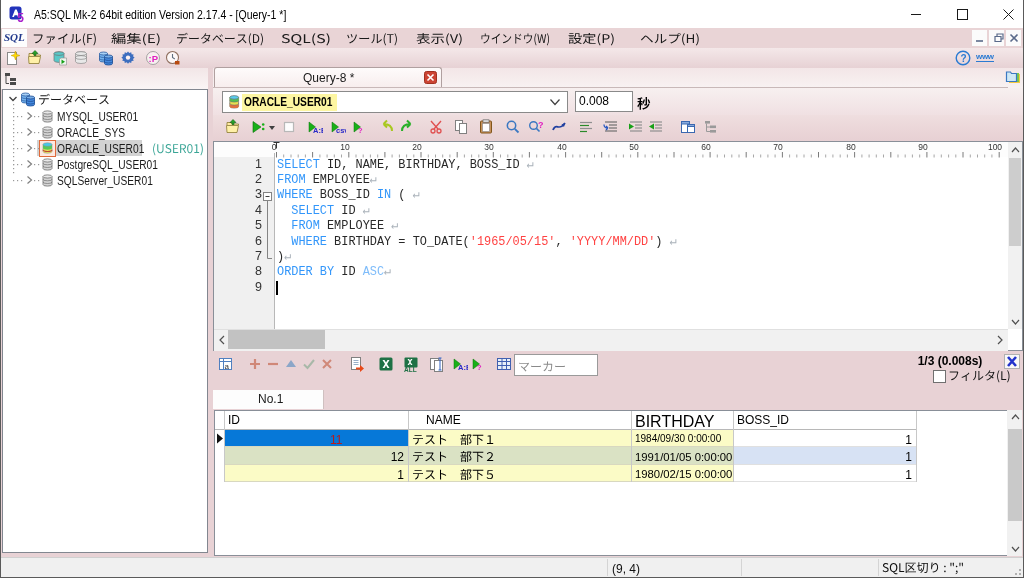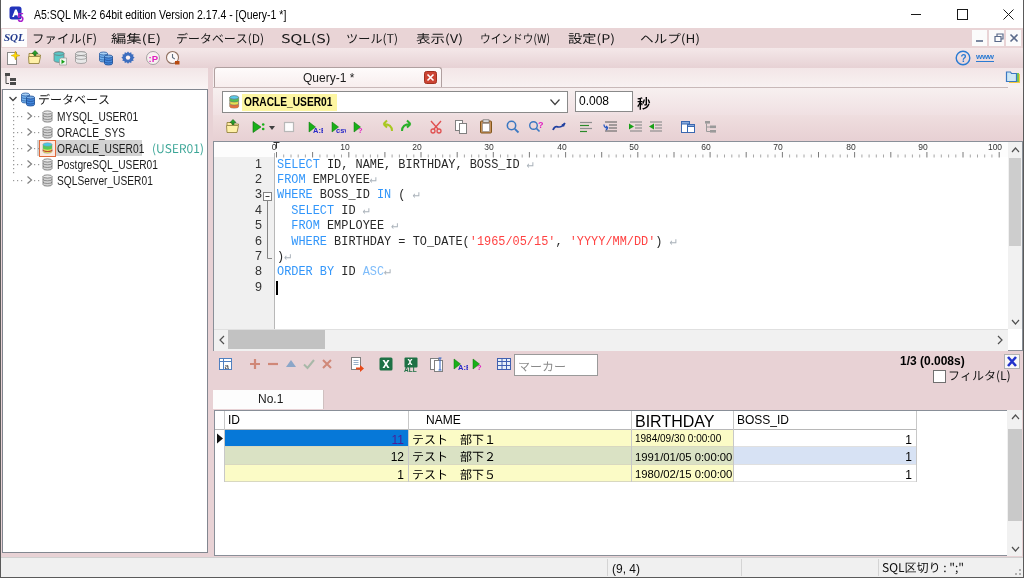--- a/index.html
+++ b/index.html
@@ -251,21 +251,21 @@
     <rect x="0" y="0" width="1.2" height="1.2" fill="#9a9a9a"></rect>
     <rect x="4" y="0" width="1.2" height="1.2" fill="#9a9a9a"></rect>
     <rect x="8" y="0" width="1.2" height="1.2" fill="#9a9a9a"></rect>
   </svg>
 <svg class="abs" style="left:34px;top:180px" width="6" height="2" viewBox="0 0 6 2">
     <rect x="0" y="0" width="1.2" height="1.2" fill="#9a9a9a"></rect>
     <rect x="4" y="0" width="1.2" height="1.2" fill="#9a9a9a"></rect>
   </svg>
 <div class="abs" style="left:213px;top:68px;width:811px;height:20px;background:linear-gradient(#f3e6e7,#f8f2f2)"></div>
 <div class="abs" style="left:214px;top:67px;width:228px;height:21px;background:linear-gradient(#fefbfb,#f7eded);border:1px solid #b0a0a0;border-bottom:none;border-radius:3px 3px 0 0;box-sizing:border-box"></div>
-<div class="abs" style="left:303px;top:71px;font-size:12px;color:#1a1a1a">Query-1 *</div>
+<div class="abs" style="left:303px;top:71px;font-size:12px;color:#1a1a1a">Query-8 *</div>
 <svg class="abs" style="left:424px;top:71px" width="13" height="13" viewBox="0 0 13 13">
 <rect x="0.5" y="0.5" width="12" height="12" rx="2" fill="#cc4433" stroke="#a03020"></rect>
 <path d="M3.5 3.5 9.5 9.5 M9.5 3.5 3.5 9.5" stroke="#fff" stroke-width="1.6"></path>
   </svg>
 <div class="abs" style="left:213px;top:87px;width:795px;height:1px;background:#c8b8b8"></div>
 <svg class="abs" style="left:1005px;top:70px" width="17" height="16" viewBox="0 0 17 16">
 <rect x="4" y="4" width="11" height="9" fill="#f5c842"></rect>
     <rect x="3" y="3" width="11" height="9" fill="#7ac74f"></rect>
 <path d="M1.5 3.5 v-1.5 h4 l1 1.5 h5 v8 h-10z" fill="#cfe8f5" stroke="#3a78c2" stroke-width="1.2"></path>
 </svg>
@@ -614,21 +614,21 @@
     <rect x="1.5" y="2.5" width="13" height="11" fill="#e8f0f8" stroke="#4060b0"></rect>
     <line x1="1.5" y1="5.5" x2="14.5" y2="5.5" stroke="#4060b0"></line>
     <line x1="6" y1="2.5" x2="6" y2="13.5" stroke="#4060b0"></line>
     <line x1="10.5" y1="2.5" x2="10.5" y2="13.5" stroke="#4060b0"></line>
     <line x1="1.5" y1="9.5" x2="14.5" y2="9.5" stroke="#4060b0"></line>
   </svg>
 <div class="abs" style="left:514px;top:354px;width:84px;height:22px;background:#fff;border:1px solid #9a9a9a;box-sizing:border-box"></div>
 <svg style="position:absolute;left:518px;top:357px;overflow:visible" width="50" height="18" viewBox="0 -14 50 18">
     <path d="M11.1 -7.6Q11.1 -7.5 11.0 -7.4Q10.9 -7.3 10.8 -7.2Q10.5 -6.7 10.0 -6.0Q9.6 -5.4 9.0 -4.7Q8.4 -4.0 7.7 -3.4Q7.0 -2.7 6.2 -2.1L5.4 -2.8Q6.1 -3.3 6.8 -3.9Q7.4 -4.5 8.0 -5.1Q8.5 -5.7 8.9 -6.2Q9.3 -6.8 9.5 -7.2Q9.3 -7.2 8.8 -7.2Q8.4 -7.2 7.8 -7.2Q7.2 -7.2 6.5 -7.2Q5.8 -7.2 5.2 -7.2Q4.5 -7.2 4.0 -7.2Q3.4 -7.2 3.0 -7.2Q2.6 -7.2 2.5 -7.2Q2.2 -7.2 2.0 -7.2Q1.8 -7.2 1.6 -7.2Q1.4 -7.2 1.2 -7.1V-8.2Q1.4 -8.2 1.6 -8.2Q1.8 -8.2 2.0 -8.1Q2.3 -8.1 2.5 -8.1Q2.6 -8.1 3.0 -8.1Q3.4 -8.1 3.9 -8.1Q4.5 -8.1 5.2 -8.1Q5.8 -8.1 6.5 -8.1Q7.2 -8.1 7.8 -8.1Q8.4 -8.1 8.9 -8.1Q9.4 -8.1 9.6 -8.1Q10.1 -8.1 10.4 -8.2ZM5.5 -1.9Q5.2 -2.2 4.9 -2.5Q4.5 -2.9 4.1 -3.2Q3.7 -3.5 3.3 -3.8Q3.0 -4.1 2.8 -4.3L3.5 -4.9Q3.7 -4.8 4.1 -4.5Q4.4 -4.2 4.8 -3.9Q5.2 -3.5 5.6 -3.2Q6.0 -2.8 6.3 -2.5Q6.7 -2.2 7.1 -1.7Q7.5 -1.3 7.9 -0.9Q8.3 -0.5 8.5 -0.2L7.7 0.5Q7.4 0.2 7.1 -0.2Q6.7 -0.6 6.3 -1.1Q5.9 -1.5 5.5 -1.9Z M13.2 -5.2Q13.4 -5.2 13.7 -5.2Q13.9 -5.2 14.2 -5.1Q14.6 -5.1 14.9 -5.1Q15.1 -5.1 15.5 -5.1Q15.9 -5.1 16.4 -5.1Q17.0 -5.1 17.6 -5.1Q18.2 -5.1 18.8 -5.1Q19.4 -5.1 19.9 -5.1Q20.5 -5.1 20.9 -5.1Q21.3 -5.1 21.5 -5.1Q21.9 -5.1 22.2 -5.2Q22.6 -5.2 22.8 -5.2V-4.0Q22.6 -4.0 22.2 -4.1Q21.9 -4.1 21.5 -4.1Q21.3 -4.1 20.9 -4.1Q20.5 -4.1 19.9 -4.1Q19.4 -4.1 18.8 -4.1Q18.2 -4.1 17.6 -4.1Q17.0 -4.1 16.4 -4.1Q15.9 -4.1 15.5 -4.1Q15.1 -4.1 14.9 -4.1Q14.4 -4.1 14.0 -4.1Q13.5 -4.0 13.2 -4.0Z M30.1 -9.4Q30.1 -9.2 30.1 -9.0Q30.0 -8.7 30.0 -8.5Q30.0 -6.6 29.7 -5.3Q29.4 -3.9 28.9 -2.9Q28.5 -1.8 27.8 -1.1Q27.1 -0.3 26.2 0.3L25.3 -0.4Q25.6 -0.5 25.9 -0.8Q26.3 -1.0 26.5 -1.3Q27.1 -1.8 27.6 -2.4Q28.0 -3.1 28.3 -3.9Q28.7 -4.8 28.9 -5.9Q29.0 -7.0 29.0 -8.4Q29.0 -8.6 29.0 -8.8Q29.0 -8.9 29.0 -9.1Q29.0 -9.3 29.0 -9.4ZM34.3 -6.9Q34.2 -6.8 34.2 -6.6Q34.2 -6.5 34.2 -6.4Q34.2 -6.0 34.2 -5.4Q34.1 -4.9 34.1 -4.2Q34.0 -3.5 33.9 -2.8Q33.9 -2.1 33.7 -1.5Q33.6 -0.9 33.5 -0.6Q33.3 -0.2 33.0 -0.0Q32.7 0.2 32.2 0.2Q31.7 0.2 31.2 0.1Q30.7 0.1 30.3 0.1L30.1 -0.9Q30.6 -0.9 31.1 -0.8Q31.5 -0.8 31.9 -0.8Q32.2 -0.8 32.4 -0.9Q32.5 -1.0 32.6 -1.2Q32.8 -1.4 32.9 -1.9Q33.0 -2.4 33.0 -3.0Q33.1 -3.6 33.1 -4.2Q33.2 -4.8 33.2 -5.4Q33.2 -5.9 33.2 -6.3H26.9Q26.5 -6.3 26.2 -6.3Q25.8 -6.3 25.5 -6.3V-7.3Q25.8 -7.3 26.2 -7.2Q26.6 -7.2 26.9 -7.2H32.8Q33.1 -7.2 33.3 -7.2Q33.4 -7.3 33.6 -7.3Z M37.2 -5.2Q37.4 -5.2 37.7 -5.2Q37.9 -5.2 38.2 -5.1Q38.6 -5.1 38.9 -5.1Q39.1 -5.1 39.5 -5.1Q39.9 -5.1 40.4 -5.1Q41.0 -5.1 41.6 -5.1Q42.2 -5.1 42.8 -5.1Q43.4 -5.1 43.9 -5.1Q44.5 -5.1 44.9 -5.1Q45.3 -5.1 45.5 -5.1Q45.9 -5.1 46.2 -5.2Q46.6 -5.2 46.8 -5.2V-4.0Q46.6 -4.0 46.2 -4.1Q45.9 -4.1 45.5 -4.1Q45.3 -4.1 44.9 -4.1Q44.5 -4.1 43.9 -4.1Q43.4 -4.1 42.8 -4.1Q42.2 -4.1 41.6 -4.1Q41.0 -4.1 40.4 -4.1Q39.9 -4.1 39.5 -4.1Q39.1 -4.1 38.9 -4.1Q38.4 -4.1 38.0 -4.1Q37.5 -4.0 37.2 -4.0Z" fill="#8a8a8a"></path>
   </svg>
-<div class="abs" style="left:900px;top:354px;width:100px;text-align:left;white-space:nowrap;font-size:12px;font-weight:bold;color:#000">1/3 (0.008s)</div>
+<div class="abs" style="left:900px;top:354px;width:100px;text-align:center;white-space:nowrap;font-size:12px;font-weight:bold;color:#000">1/3 (0.008s)</div>
 <svg class="abs" style="left:1004px;top:354px" width="16" height="15" viewBox="0 0 16 15">
 <rect x="0.5" y="0.5" width="15" height="14" fill="#f8f8f8" stroke="#b0b0b0"></rect>
 <path d="M4 3 12 12 M12 3 4 12" stroke="#2233cc" stroke-width="2.6"></path>
   </svg>
 <div class="abs" style="left:933px;top:370px;width:11px;height:11px;background:#fff;border:1px solid #707070"></div>
 <svg style="position:absolute;left:948px;top:366px;overflow:visible" width="65" height="18" viewBox="0 -14 65 18">
     <path d="M10.3 -8.0Q10.3 -7.9 10.2 -7.7Q10.2 -7.6 10.2 -7.4Q10.1 -6.9 9.9 -6.3Q9.7 -5.8 9.5 -5.2Q9.3 -4.5 9.0 -4.0Q8.7 -3.4 8.4 -3.0Q7.8 -2.3 7.1 -1.7Q6.5 -1.0 5.6 -0.6Q4.7 -0.1 3.6 0.3L2.8 -0.6Q4.0 -0.9 4.9 -1.4Q5.7 -1.8 6.4 -2.3Q7.0 -2.9 7.5 -3.5Q7.9 -4.1 8.3 -4.8Q8.6 -5.5 8.8 -6.2Q9.0 -6.9 9.1 -7.4Q8.9 -7.4 8.4 -7.4Q8.0 -7.4 7.3 -7.4Q6.7 -7.4 6.0 -7.4Q5.3 -7.4 4.7 -7.4Q4.0 -7.4 3.6 -7.4Q3.1 -7.4 2.9 -7.4Q2.6 -7.4 2.3 -7.4Q2.0 -7.4 1.7 -7.4V-8.5Q1.9 -8.4 2.1 -8.4Q2.3 -8.4 2.5 -8.4Q2.8 -8.4 2.9 -8.4Q3.1 -8.4 3.5 -8.4Q3.8 -8.4 4.3 -8.4Q4.8 -8.4 5.4 -8.4Q6.0 -8.4 6.6 -8.4Q7.2 -8.4 7.7 -8.4Q8.2 -8.4 8.5 -8.4Q8.8 -8.4 9.0 -8.4Q9.1 -8.4 9.3 -8.4Q9.4 -8.4 9.6 -8.4Z M13.5 -3.1Q14.3 -3.3 15.1 -3.6Q15.9 -3.9 16.6 -4.3Q17.3 -4.6 17.8 -4.9Q18.4 -5.3 18.9 -5.7Q19.4 -6.1 19.9 -6.5Q20.3 -7.0 20.6 -7.4L21.4 -6.6Q21.0 -6.3 20.5 -5.8Q20.0 -5.4 19.4 -4.9Q18.8 -4.5 18.2 -4.1Q17.8 -3.9 17.3 -3.6Q16.8 -3.4 16.3 -3.1Q15.7 -2.9 15.1 -2.6Q14.5 -2.4 13.9 -2.2ZM17.7 -4.4 18.7 -4.6V-0.1Q18.7 0.1 18.7 0.3Q18.7 0.5 18.7 0.7Q18.7 0.8 18.7 0.9H17.6Q17.6 0.8 17.7 0.7Q17.7 0.5 17.7 0.3Q17.7 0.1 17.7 -0.1Z M30.3 -0.3Q30.3 -0.4 30.3 -0.6Q30.4 -0.7 30.4 -0.9Q30.4 -1.0 30.4 -1.5Q30.4 -1.9 30.4 -2.5Q30.4 -3.1 30.4 -3.7Q30.4 -4.4 30.4 -5.1Q30.4 -5.8 30.4 -6.5Q30.4 -7.1 30.4 -7.5Q30.4 -8.0 30.4 -8.1Q30.4 -8.5 30.3 -8.7Q30.3 -8.9 30.3 -9.0H31.4Q31.4 -8.9 31.4 -8.7Q31.4 -8.5 31.4 -8.1Q31.4 -7.9 31.4 -7.5Q31.4 -7.1 31.4 -6.5Q31.4 -5.9 31.4 -5.2Q31.4 -4.5 31.4 -3.8Q31.4 -3.2 31.4 -2.6Q31.4 -2.0 31.4 -1.6Q31.4 -1.3 31.4 -1.2Q31.9 -1.4 32.6 -1.9Q33.2 -2.3 33.8 -2.9Q34.4 -3.5 34.9 -4.1L35.4 -3.3Q34.9 -2.6 34.2 -2.0Q33.5 -1.4 32.8 -0.9Q32.0 -0.3 31.3 0.0Q31.2 0.1 31.1 0.2Q31.0 0.2 30.9 0.3ZM24.8 -0.3Q25.5 -0.9 26.1 -1.6Q26.6 -2.4 26.9 -3.3Q27.0 -3.7 27.1 -4.3Q27.2 -4.9 27.2 -5.6Q27.2 -6.3 27.2 -6.9Q27.2 -7.6 27.2 -8.1Q27.2 -8.4 27.2 -8.6Q27.2 -8.8 27.2 -9.0H28.3Q28.3 -8.9 28.2 -8.8Q28.2 -8.6 28.2 -8.4Q28.2 -8.3 28.2 -8.1Q28.2 -7.6 28.2 -6.9Q28.2 -6.2 28.1 -5.5Q28.1 -4.8 28.0 -4.1Q28.0 -3.4 27.8 -3.0Q27.6 -2.0 27.0 -1.2Q26.5 -0.3 25.7 0.3Z M41.0 -5.5Q41.6 -5.2 42.2 -4.8Q42.8 -4.3 43.5 -3.9Q44.1 -3.5 44.7 -3.0Q45.2 -2.6 45.7 -2.3L45.0 -1.4Q44.6 -1.8 44.0 -2.3Q43.4 -2.7 42.8 -3.2Q42.2 -3.6 41.5 -4.1Q40.9 -4.5 40.3 -4.8ZM46.5 -7.7Q46.4 -7.6 46.3 -7.4Q46.2 -7.2 46.2 -7.0Q46.0 -6.4 45.7 -5.7Q45.4 -5.0 45.0 -4.3Q44.6 -3.6 44.0 -2.9Q43.2 -1.9 42.0 -1.0Q40.8 -0.1 39.1 0.5L38.2 -0.2Q39.4 -0.6 40.3 -1.1Q41.2 -1.6 41.9 -2.2Q42.6 -2.8 43.2 -3.5Q43.7 -4.0 44.0 -4.7Q44.4 -5.3 44.7 -6.0Q45.0 -6.6 45.1 -7.2H40.7L41.1 -8.1H44.9Q45.1 -8.1 45.3 -8.1Q45.5 -8.1 45.7 -8.2ZM42.4 -9.4Q42.3 -9.2 42.1 -8.9Q42.0 -8.6 41.9 -8.5Q41.5 -7.8 41.0 -7.0Q40.4 -6.3 39.6 -5.5Q38.9 -4.7 37.9 -4.0L37.1 -4.6Q38.1 -5.3 38.9 -6.0Q39.7 -6.8 40.2 -7.5Q40.7 -8.3 41.0 -8.8Q41.0 -9.0 41.2 -9.3Q41.3 -9.5 41.3 -9.8Z M50.9 2.4Q50.0 1.0 49.6 -0.5Q49.1 -2.0 49.1 -3.7Q49.1 -5.5 49.6 -7.0Q50.0 -8.5 50.9 -9.8L51.5 -9.5Q50.8 -8.2 50.4 -6.7Q50.0 -5.3 50.0 -3.7Q50.0 -2.2 50.4 -0.7Q50.8 0.8 51.5 2.0Z M53.3 0.0V-8.8H54.4V-0.9H58.2V0.0Z M59.8 2.4 59.1 2.0Q59.9 0.8 60.2 -0.7Q60.6 -2.2 60.6 -3.7Q60.6 -5.3 60.2 -6.7Q59.9 -8.2 59.1 -9.5L59.8 -9.8Q60.6 -8.5 61.1 -7.0Q61.5 -5.5 61.5 -3.7Q61.5 -2.0 61.1 -0.5Q60.6 1.0 59.8 2.4Z" fill="#1a1a1a"></path>
   </svg>
 <div class="abs" style="left:213px;top:389px;width:811px;height:167px;background:#e8d2d5"></div>
 <div class="abs" style="left:213px;top:390px;width:111px;height:19px;background:#fdfdfd;border-right:1px solid #cfc0c0;box-sizing:border-box"></div>
@@ -641,21 +641,21 @@
 <div class="abs" style="left:426px;top:413px;font-size:12px;color:#000">NAME</div>
 <div class="abs" style="left:631px;top:411px;width:1px;height:71px;background:#c8c8c8"></div>
 <div class="abs" style="left:635px;top:413px;font-size:16px;color:#000">BIRTHDAY</div>
 <div class="abs" style="left:733px;top:411px;width:1px;height:71px;background:#c8c8c8"></div>
 <div class="abs" style="left:737px;top:413px;font-size:12px;color:#000">BOSS_ID</div>
 <div class="abs" style="left:916px;top:411px;width:1px;height:71px;background:#c8c8c8"></div>
 <div class="abs" style="left:224px;top:411px;width:1px;height:71px;background:#c8c8c8"></div>
 <div class="abs" style="left:224px;top:429.5px;width:184px;height:17.5px;background:#0678d8;border-bottom:1px solid #d8d8c0;box-sizing:border-box"></div>
 <div class="abs" style="left:408px;top:429.5px;width:325px;height:17.5px;background:#fbfbc6;border-bottom:1px solid #d8d8c0;box-sizing:border-box"></div>
 <div class="abs" style="left:733px;top:429.5px;width:183px;height:17.5px;background:#fff;border-bottom:1px solid #e0e0e0;box-sizing:border-box"></div>
-<div class="abs" style="left:330px;top:432.5px;width:74px;text-align:right;font-size:12px;color:#4c1d95">11</div>
+<div class="abs" style="left:330px;top:432.5px;width:74px;font-size:12px;color:#b91c1c">11</div>
 <svg style="position:absolute;left:412px;top:429.5px;overflow:visible" width="86" height="18" viewBox="0 -14 86 18">
     <path d="M2.6 -8.9Q2.8 -8.9 3.1 -8.8Q3.4 -8.8 3.7 -8.8Q3.9 -8.8 4.4 -8.8Q4.9 -8.8 5.5 -8.8Q6.1 -8.8 6.7 -8.8Q7.3 -8.8 7.8 -8.8Q8.3 -8.8 8.5 -8.8Q8.8 -8.8 9.1 -8.8Q9.4 -8.8 9.6 -8.9V-7.9Q9.4 -7.9 9.1 -7.9Q8.8 -7.9 8.5 -7.9Q8.3 -7.9 7.8 -7.9Q7.4 -7.9 6.7 -7.9Q6.1 -7.9 5.5 -7.9Q4.9 -7.9 4.4 -7.9Q3.9 -7.9 3.7 -7.9Q3.4 -7.9 3.1 -7.9Q2.8 -7.9 2.6 -7.9ZM1.1 -5.9Q1.4 -5.8 1.7 -5.8Q1.9 -5.8 2.2 -5.8Q2.3 -5.8 2.8 -5.8Q3.3 -5.8 3.9 -5.8Q4.6 -5.8 5.4 -5.8Q6.1 -5.8 6.9 -5.8Q7.7 -5.8 8.3 -5.8Q9.0 -5.8 9.5 -5.8Q9.9 -5.8 10.0 -5.8Q10.2 -5.8 10.5 -5.8Q10.8 -5.8 11.0 -5.9V-4.9Q10.8 -4.9 10.5 -4.9Q10.3 -4.9 10.0 -4.9Q9.9 -4.9 9.5 -4.9Q9.0 -4.9 8.3 -4.9Q7.7 -4.9 6.9 -4.9Q6.1 -4.9 5.4 -4.9Q4.6 -4.9 3.9 -4.9Q3.3 -4.9 2.8 -4.9Q2.3 -4.9 2.2 -4.9Q1.9 -4.9 1.7 -4.9Q1.4 -4.9 1.1 -4.9ZM6.8 -5.4Q6.8 -4.3 6.6 -3.3Q6.5 -2.4 6.1 -1.6Q5.9 -1.2 5.5 -0.8Q5.1 -0.4 4.7 -0.1Q4.2 0.3 3.7 0.6L2.8 -0.1Q3.5 -0.4 4.1 -0.9Q4.7 -1.4 5.1 -1.9Q5.5 -2.6 5.7 -3.5Q5.8 -4.4 5.8 -5.4Z M21.6 -8.0Q21.5 -8.0 21.5 -7.8Q21.4 -7.6 21.3 -7.5Q21.1 -6.9 20.7 -6.2Q20.3 -5.5 19.9 -4.8Q19.4 -4.1 18.9 -3.5Q18.2 -2.8 17.5 -2.1Q16.7 -1.4 15.8 -0.8Q14.9 -0.2 14.0 0.3L13.2 -0.5Q14.2 -0.9 15.1 -1.5Q16.0 -2.1 16.7 -2.7Q17.5 -3.4 18.1 -4.1Q18.6 -4.6 19.0 -5.2Q19.4 -5.7 19.7 -6.3Q20.0 -7.0 20.1 -7.4Q20.0 -7.4 19.7 -7.4Q19.3 -7.4 18.8 -7.4Q18.3 -7.4 17.8 -7.4Q17.3 -7.4 16.8 -7.4Q16.3 -7.4 15.9 -7.4Q15.6 -7.4 15.5 -7.4Q15.2 -7.4 15.0 -7.4Q14.7 -7.4 14.5 -7.4Q14.3 -7.4 14.2 -7.4V-8.5Q14.3 -8.5 14.6 -8.4Q14.8 -8.4 15.0 -8.4Q15.3 -8.4 15.5 -8.4Q15.6 -8.4 15.9 -8.4Q16.3 -8.4 16.8 -8.4Q17.3 -8.4 17.8 -8.4Q18.3 -8.4 18.8 -8.4Q19.3 -8.4 19.6 -8.4Q20.0 -8.4 20.1 -8.4Q20.4 -8.4 20.6 -8.4Q20.9 -8.5 21.0 -8.5ZM19.1 -4.2Q19.6 -3.8 20.1 -3.3Q20.6 -2.8 21.1 -2.3Q21.6 -1.7 22.0 -1.3Q22.5 -0.8 22.8 -0.4L22.0 0.3Q21.5 -0.2 20.9 -0.9Q20.3 -1.6 19.7 -2.2Q19.0 -2.9 18.4 -3.5Z M28.0 -1.1Q28.0 -1.2 28.0 -1.7Q28.0 -2.2 28.0 -2.9Q28.0 -3.6 28.0 -4.4Q28.0 -5.2 28.0 -5.9Q28.0 -6.7 28.0 -7.2Q28.0 -7.8 28.0 -8.0Q28.0 -8.3 28.0 -8.7Q28.0 -9.0 28.0 -9.3H29.1Q29.1 -9.0 29.1 -8.7Q29.0 -8.3 29.0 -8.0Q29.0 -7.6 29.0 -6.9Q29.0 -6.3 29.0 -5.5Q29.0 -4.8 29.0 -4.1Q29.1 -3.3 29.1 -2.7Q29.1 -2.1 29.1 -1.6Q29.1 -1.2 29.1 -1.1Q29.1 -0.9 29.1 -0.6Q29.1 -0.4 29.1 -0.1Q29.1 0.2 29.1 0.4H28.0Q28.0 0.1 28.0 -0.3Q28.0 -0.7 28.0 -1.1ZM28.8 -6.1Q29.4 -6.0 30.1 -5.7Q30.9 -5.5 31.6 -5.2Q32.3 -4.9 33.0 -4.6Q33.7 -4.4 34.2 -4.1L33.8 -3.1Q33.2 -3.4 32.6 -3.7Q31.9 -3.9 31.3 -4.2Q30.6 -4.5 30.0 -4.7Q29.3 -4.9 28.8 -5.1Z M55.2 -9.4H58.8V-8.5H56.1V1.0H55.2ZM48.8 -8.8H54.5V-7.9H48.8ZM48.5 -5.4H54.7V-4.6H48.5ZM51.2 -10.0H52.1V-8.3H51.2ZM49.6 -7.5 50.3 -7.7Q50.5 -7.2 50.7 -6.7Q50.8 -6.2 50.9 -5.8L50.1 -5.6Q50.0 -6.0 49.9 -6.5Q49.7 -7.1 49.6 -7.5ZM53.0 -7.8 53.9 -7.6Q53.7 -7.0 53.5 -6.5Q53.2 -5.9 53.1 -5.5L52.3 -5.7Q52.4 -6.0 52.6 -6.4Q52.7 -6.7 52.8 -7.1Q52.9 -7.5 53.0 -7.8ZM49.6 -0.5H53.6V0.3H49.6ZM49.3 -3.6H54.0V0.9H53.2V-2.8H50.1V1.0H49.3ZM58.6 -9.4H58.7L58.9 -9.4L59.5 -9.0Q59.2 -8.1 58.7 -7.2Q58.3 -6.2 57.9 -5.4Q58.5 -4.8 58.8 -4.3Q59.1 -3.8 59.3 -3.3Q59.4 -2.9 59.4 -2.4Q59.4 -1.9 59.3 -1.5Q59.1 -1.1 58.8 -0.8Q58.5 -0.7 58.0 -0.6Q57.8 -0.6 57.5 -0.6Q57.2 -0.6 57.0 -0.6Q57.0 -0.8 56.9 -1.0Q56.8 -1.3 56.7 -1.5Q57.0 -1.4 57.2 -1.4Q57.5 -1.4 57.7 -1.4Q57.8 -1.5 57.9 -1.5Q58.1 -1.5 58.2 -1.6Q58.4 -1.7 58.4 -1.9Q58.5 -2.2 58.5 -2.5Q58.5 -3.1 58.2 -3.8Q57.9 -4.5 56.9 -5.2Q57.2 -5.7 57.4 -6.2Q57.6 -6.7 57.9 -7.3Q58.1 -7.8 58.3 -8.3Q58.4 -8.7 58.6 -9.1Z M60.7 -9.2H71.3V-8.3H60.7ZM65.3 -8.5H66.2V0.9H65.3ZM65.8 -5.6 66.4 -6.3Q66.9 -6.1 67.5 -5.7Q68.1 -5.4 68.7 -5.1Q69.3 -4.7 69.8 -4.4Q70.3 -4.1 70.7 -3.8L70.1 -3.0Q69.7 -3.3 69.2 -3.6Q68.7 -4.0 68.1 -4.3Q67.6 -4.7 67.0 -5.0Q66.4 -5.4 65.8 -5.6Z M75.0 0.0V-0.9H77.6V-7.5H75.6V-8.2Q76.3 -8.3 76.9 -8.4Q77.5 -8.6 77.9 -8.8H78.7V-0.9H81.2V0.0Z" fill="#000"></path>
   </svg>
 <div class="abs" style="left:635px;top:433.0px;font-size:10px;color:#000">1984/09/30 0:00:00</div>
 <div class="abs" style="left:836px;top:432.5px;width:76px;text-align:right;font-size:12px;color:#000">1</div>
 <div class="abs" style="left:408px;top:429.5px;width:1px;height:17.5px;background:#c8c8c8"></div>
 <div class="abs" style="left:631px;top:429.5px;width:1px;height:17.5px;background:#c8c8c8"></div>
 <div class="abs" style="left:733px;top:429.5px;width:1px;height:17.5px;background:#c8c8c8"></div>
 <div class="abs" style="left:916px;top:429.5px;width:1px;height:17.5px;background:#c8c8c8"></div>
 <div class="abs" style="left:224px;top:447.0px;width:184px;height:17.5px;background:#dae2c4;border-bottom:1px solid #d8d8c0;box-sizing:border-box"></div>

